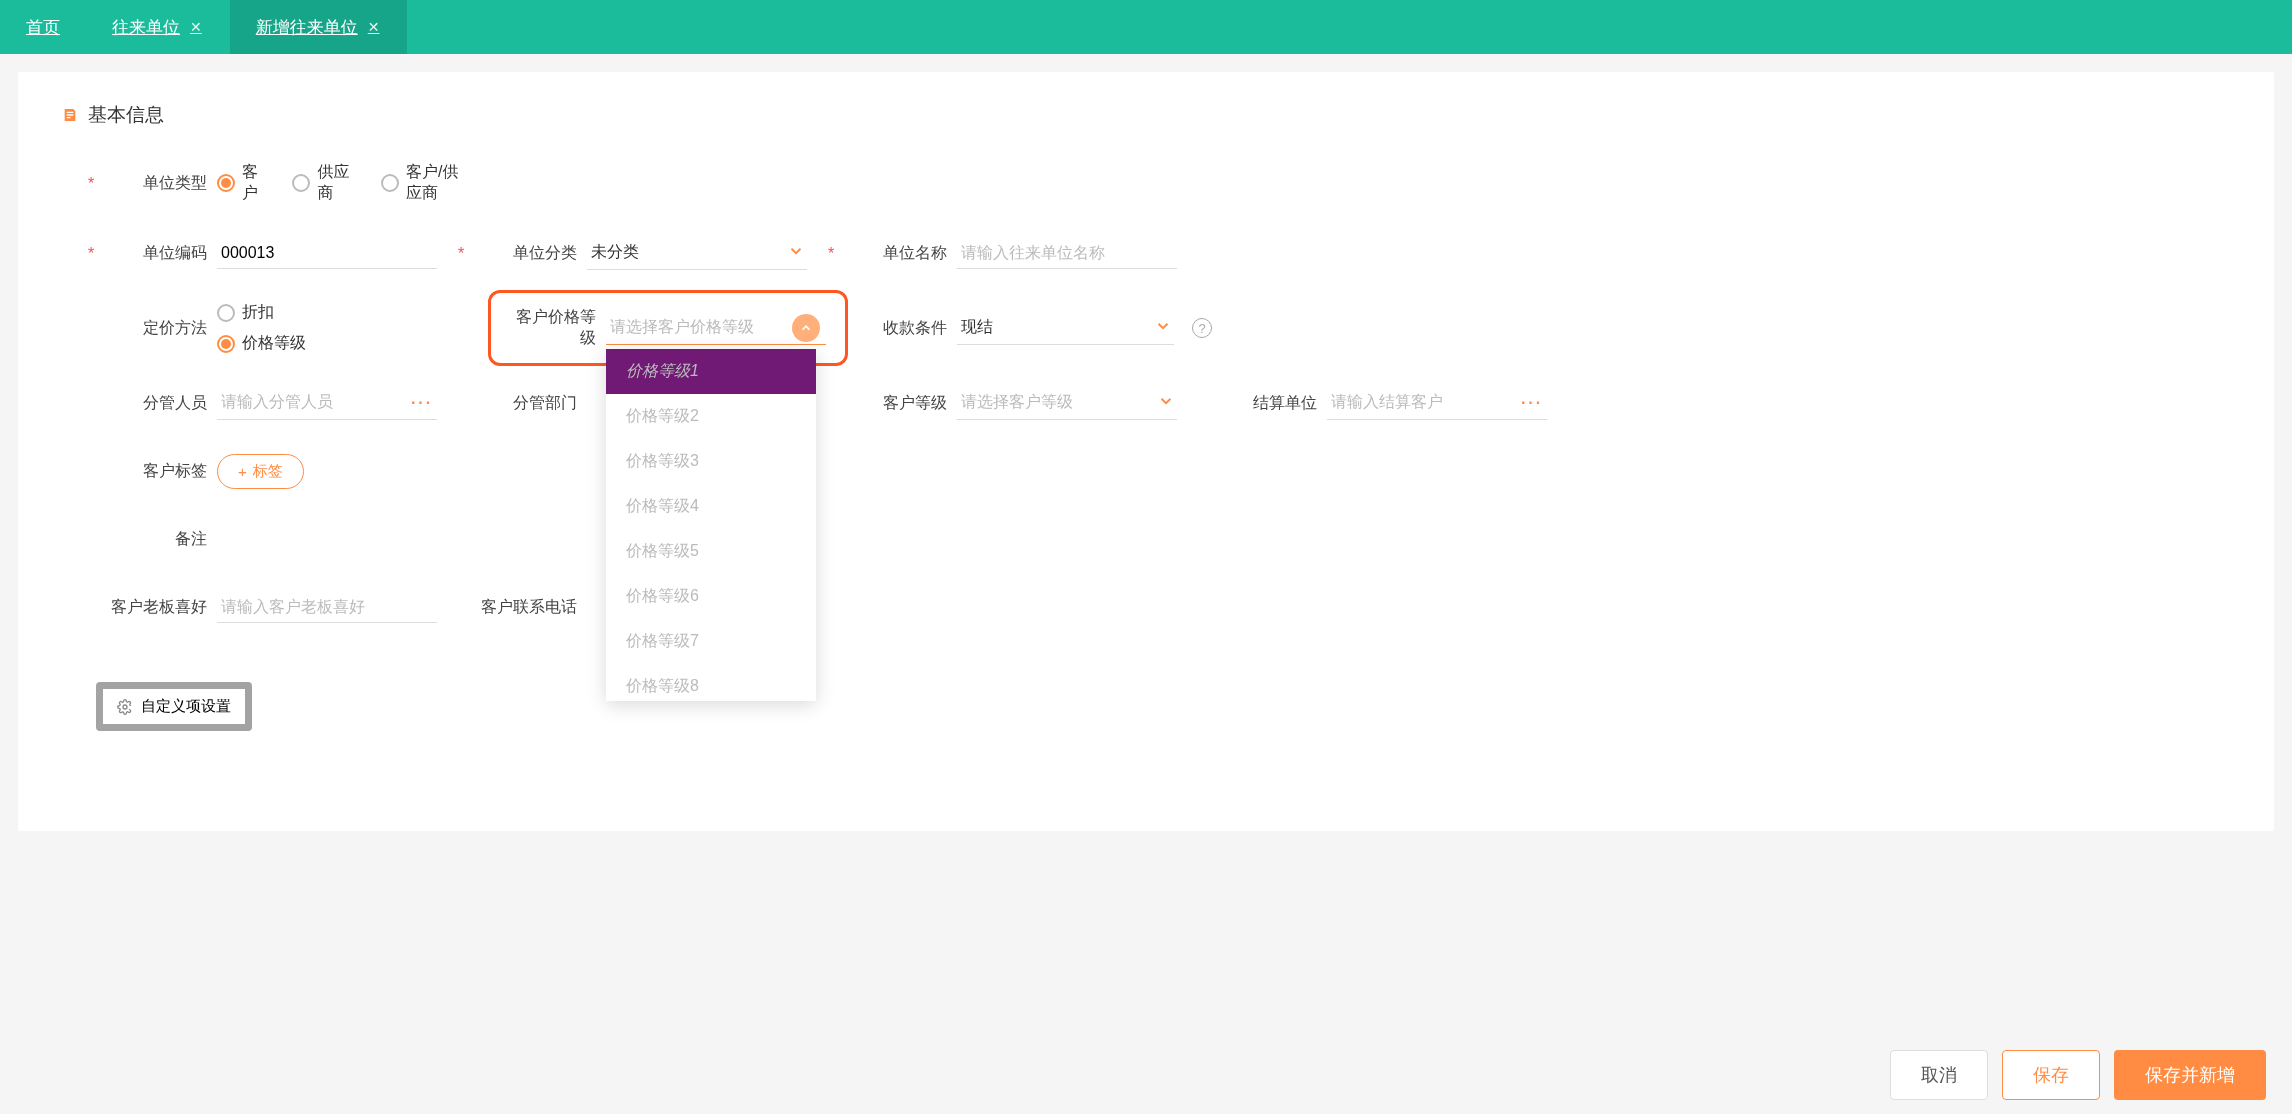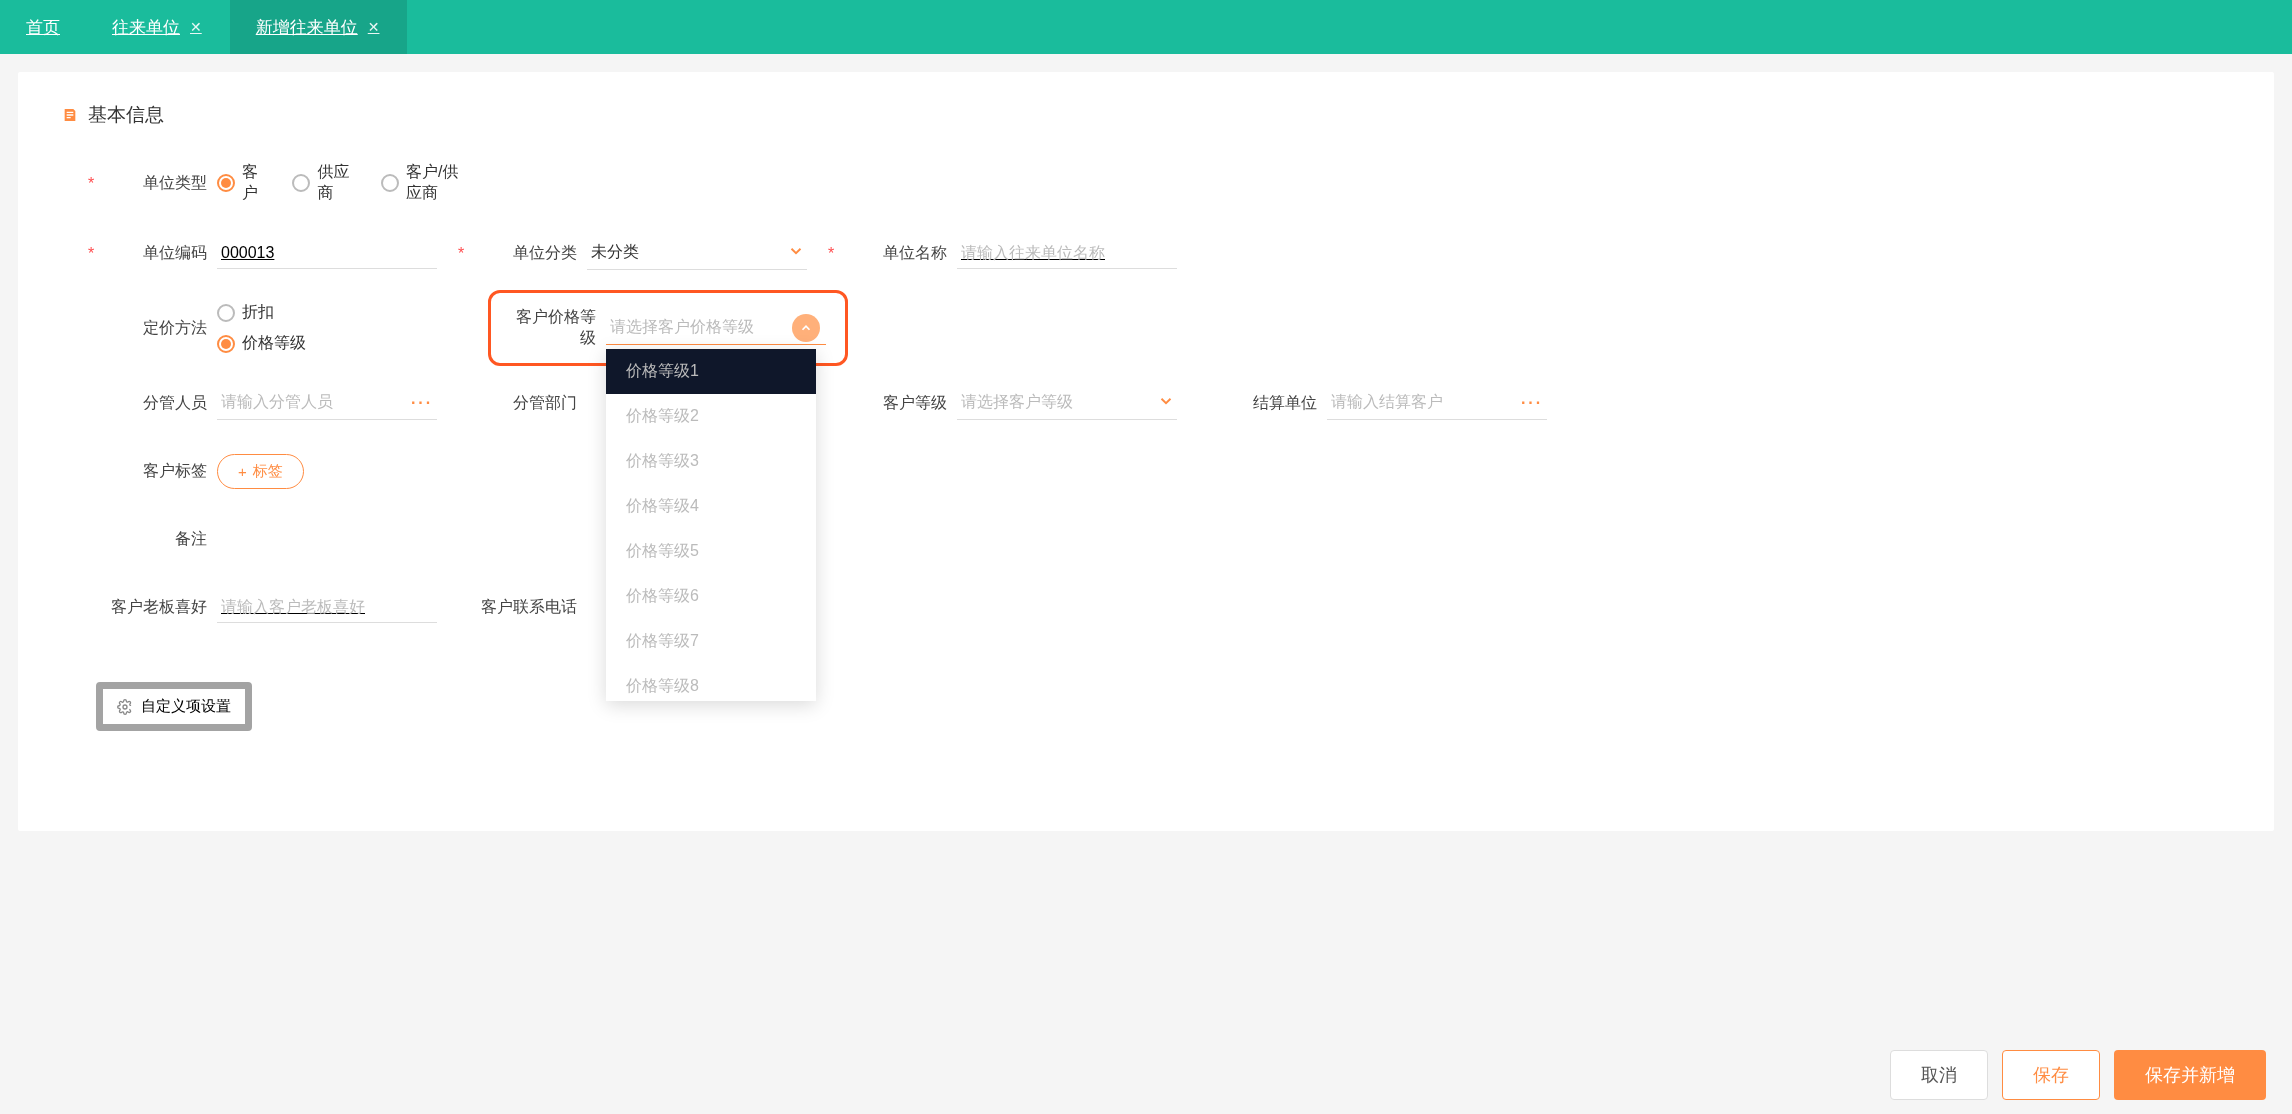--- a/index.html
+++ b/index.html
@@ -17,21 +17,21 @@
   .sec-icon2 { width: 16px; height: 18px; fill: #ff8c42; }
 
   .form { display: flex; flex-direction: column; gap: 30px; padding-left: 40px; }
   .row { display: grid; grid-template-columns: repeat(4, minmax(0, 370px)); column-gap: 0; align-items: center; }
   .field { display: flex; align-items: center; gap: 10px; min-height: 38px; }
   .field.align-top { align-items: flex-start; }
   .label { width: 105px; text-align: right; font-size: 16px; color: #444; flex-shrink: 0; position: relative; }
   .req::before { content: "*"; color: #ff4d4f; position: absolute; left: -14px; top: 2px; font-size: 16px; }
   .control { flex: 1; min-width: 0; max-width: 220px; }
 
-  .underline-input { border: none; border-bottom: 1px solid #ddd; padding: 6px 4px; font-size: 16px; width: 100%; outline: none; background: transparent; text-decoration: underline; }
+  .underline-input { border: none; border-bottom: 1px solid #ddd; padding: 6px 4px; font-size: 16px; width: 100%; outline: none; background: transparent; }
   .underline-input::placeholder { color: #bbb; }
   .underline-select { position: relative; border-bottom: 1px solid #ddd; padding: 6px 26px 6px 4px; font-size: 16px; cursor: pointer; }
   .underline-select.placeholder { color: #bbb; }
   .chev { position: absolute; right: 2px; top: 50%; transform: translateY(-50%); }
   .chev svg { width: 18px; height: 18px; stroke: #ff8c42; fill: none; stroke-width: 2.5; }
   .chev-up-circle { width: 28px; height: 28px; border-radius: 50%; background: #ffb07a; display: flex; align-items: center; justify-content: center; position: absolute; right: 6px; top: 50%; transform: translateY(-50%);}
   .chev-up-circle svg { width: 14px; height: 14px; stroke: #fff; fill: none; stroke-width: 3; }
   .more-dots { position: absolute; right: 4px; top: 50%; transform: translateY(-50%); color: #ff8c42; letter-spacing: 2px; font-weight: bold;}
   .help-circle { width: 20px; height: 20px; border: 1.5px solid #aaa; border-radius: 50%; display: inline-flex; align-items: center; justify-content: center; color: #aaa; font-size: 13px; margin-left: 8px; }
 
@@ -39,21 +39,21 @@
   .radio-stack { display: flex; flex-direction: column; gap: 10px; }
   .radio { display: flex; align-items: center; gap: 7px; font-size: 16px; cursor: pointer; }
   .radio .r { width: 18px; height: 18px; border: 2px solid #bbb; border-radius: 50%; display: inline-flex; align-items: center; justify-content: center; flex-shrink: 0; }
   .radio.checked .r { border-color: #ff8c42; }
   .radio.checked .r::after { content: ""; width: 10px; height: 10px; border-radius: 50%; background: #ff8c42; }
 
   .highlight-box { border: 3px solid #ff5722; border-radius: 12px; padding: 14px 18px 14px 0; margin: -14px -6px -14px -14px; }
 
   .dropdown { position: absolute; top: 38px; left: 0; width: 210px; background: #fff; box-shadow: 0 4px 18px rgba(0,0,0,0.15); z-index: 100; max-height: 352px; overflow: hidden; }
   .dropdown .opt { padding: 12px 20px; font-size: 16px; cursor: pointer; }
-  .dropdown .opt.hover { background: #0f172a; }
+  .dropdown .opt.hover { background: #701a75; font-style: italic; }
   .dropdown .scroll-inner { max-height: 352px; overflow-y: auto; }
   .dropdown .scroll-inner::-webkit-scrollbar { width: 10px; }
   .dropdown .scroll-inner::-webkit-scrollbar-thumb { background: #ccc; border-radius: 5px; }
   .dropdown .scroll-inner::-webkit-scrollbar-track { background: #f1f1f1; }
 
   .tag-btn { border: 1.5px solid #ff8c42; color: #ff8c42; background: #fff; border-radius: 20px; padding: 7px 20px; font-size: 15px; cursor: pointer; display: inline-flex; align-items: center; gap: 6px; }
 
   .custom-btn { border: 7px solid #a3a3a3; background: #fff; padding: 8px 14px; border-radius: 4px; font-size: 15px; cursor: pointer; display: inline-flex; align-items: center; gap: 8px; }
   .gear { width: 16px; height: 16px; }
 
@@ -167,20 +167,30 @@
                 <div class="opt">价格等级4</div>
                 <div class="opt">价格等级5</div>
                 <div class="opt">价格等级6</div>
                 <div class="opt">价格等级7</div>
                 <div class="opt">价格等级8</div>
               </div>
             </div>
           </div>
         </div>
       </div>
+      <div class="field">
+        <div class="label">收款条件</div>
+        <div class="control underline-select rel">
+          <span>现结</span>
+          <span class="chev"><svg viewBox="0 0 24 24">
+                <polyline points="6 9 12 15 18 9"></polyline>
+              </svg></span>
+        </div>
+        <span class="help-circle">?</span>
+      </div>
     </div>
 
     <div class="row">
       <div class="field">
         <div class="label">分管人员</div>
         <div class="control underline-select placeholder rel">
           <span>请输入分管人员</span>
           <span class="more-dots">···</span>
         </div>
       </div>

